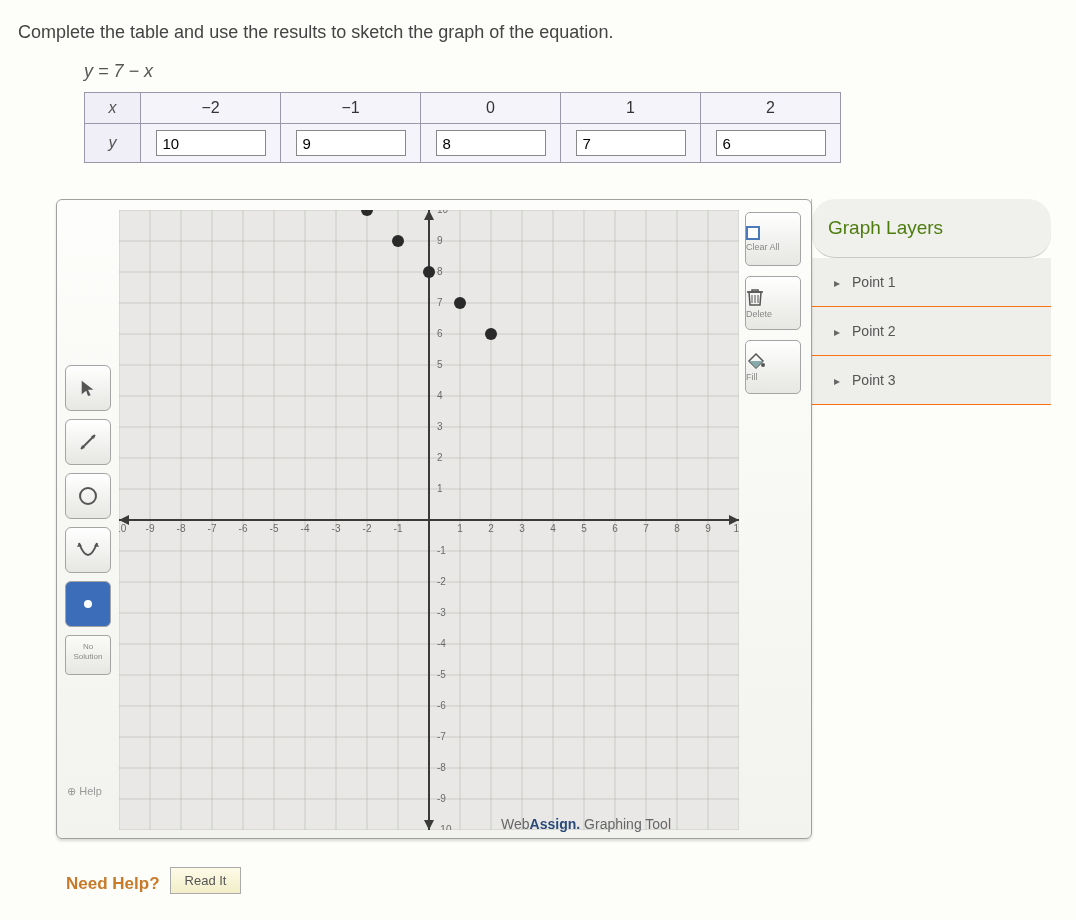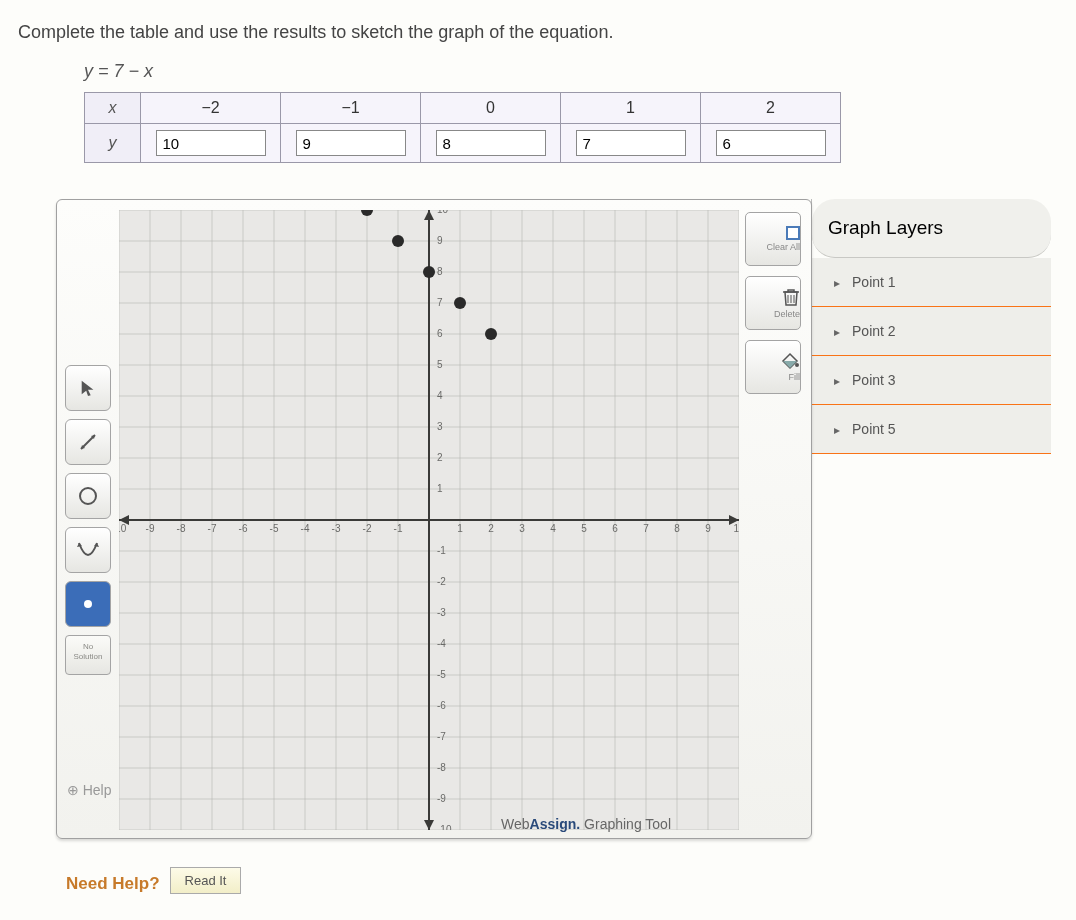--- a/index.html
+++ b/index.html
@@ -115,38 +115,38 @@
   padding-top: 2px;
 }
 .action-btn {
   width: 56px;
   height: 54px;
   border: 1px solid #a4a4a4;
   border-radius: 5px;
   background: linear-gradient(#fff,#e6e6e2);
   display: flex;
   flex-direction: column;
-  align-items: flex-end;
+  align-items: flex-start;
   justify-content: center;
   cursor: pointer;
   font-size: 9px;
   color: #888;
   gap: 2px;
 }
 .action-icon { font-size: 18px; color: #555;}
 .clear-sq { width: 14px; height: 14px; border: 2px solid #4a7ab8; background: #fff;}
 .layers-panel {
   width: 240px;
   border-left: 1px solid #bbb;
   margin-left: -1px;
 }
 .layers-hdr {
   padding: 18px 16px;
   font-size: 19px;
-  color: #000000;
+  color: #4d7c0f;
   border-bottom: 1px solid #c8c8c4;
   background: #f0f0ec;
   border-radius: 23px;
 }
 .layer-item {
   padding: 16px 22px;
   border-bottom: 1px solid #f97316;
   font-size: 14px;
   color: #555;
   background: #eeeeea;
@@ -155,21 +155,21 @@
 .layer-item::before {
   content: "▸";
   margin-right: 12px;
   font-size: 12px;
   color: #666;
 }
 .help-link {
   position: absolute;
   left: 10px;
   bottom: 40px;
-  font-size: 14px;
+  font-size: 11px;
   color: #999;
   cursor: pointer;
 }
 .footer-brand {
   position: absolute;
   bottom: 6px;
   right: 140px;
   font-size: 14px;
   color: #666;
   margin-top: 28px;
@@ -398,21 +398,20 @@
       <div class="footer-brand">
         <span>Web</span><b>Assign.</b><span> Graphing Tool</span>
       </div>
     </div>
 
     <div class="layers-panel">
       <div class="layers-hdr">Graph Layers</div>
       <div class="layer-item">Point 1</div>
       <div class="layer-item">Point 2</div>
       <div class="layer-item">Point 3</div>
-      <div class="layer-item">Point 5</div>
     </div>
   </div>
 
   <div class="need-help">
     <span class="need-help-label">Need Help?</span>
     <button class="read-it">Read It</button>
   </div>
 </div>
 
 </body></html>

